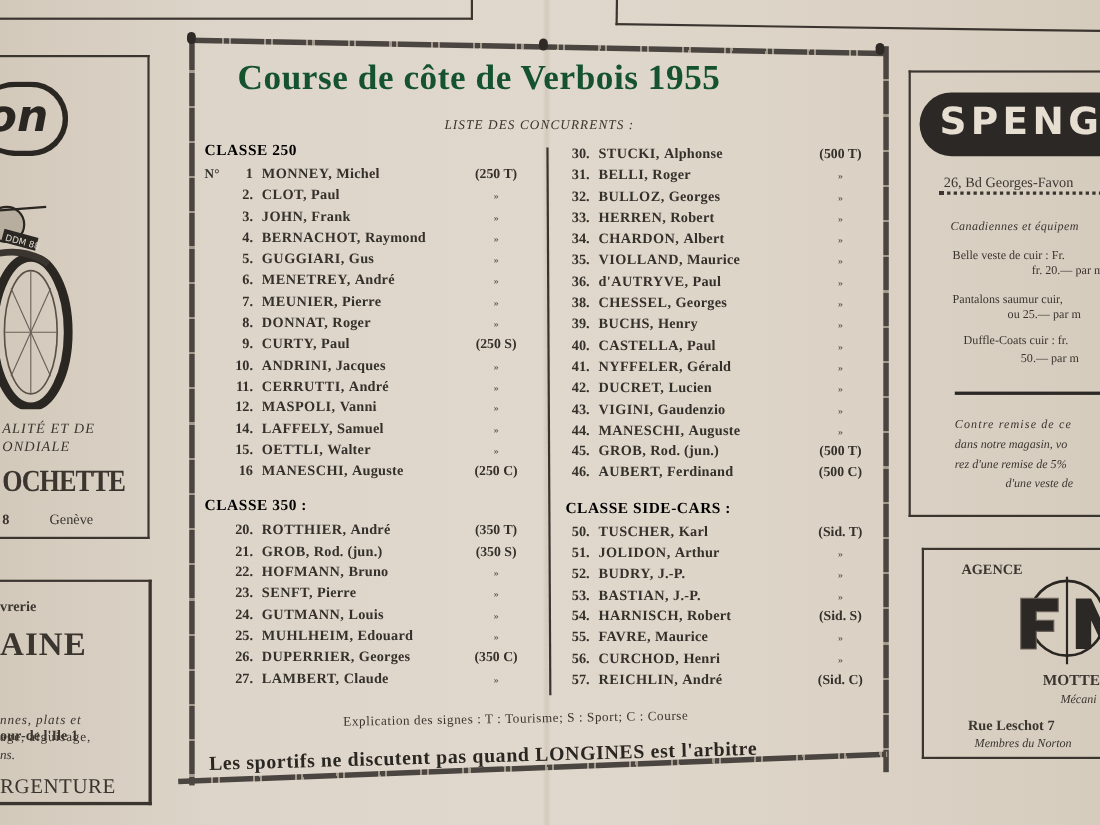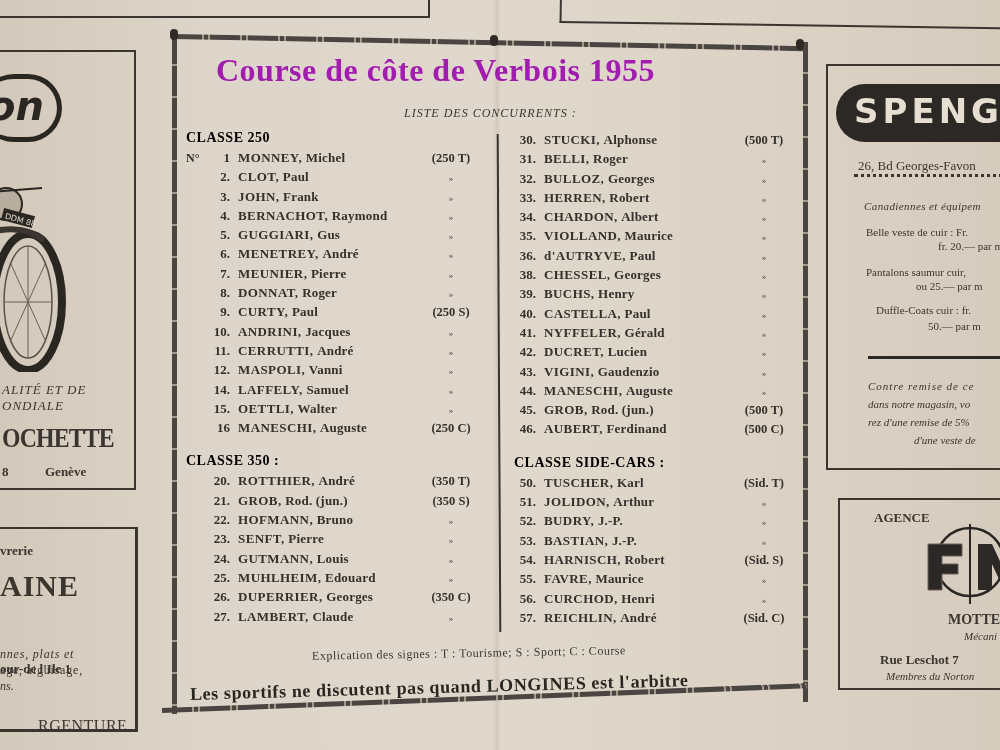--- a/index.html
+++ b/index.html
@@ -37,21 +37,21 @@
     background: repeating-linear-gradient(180deg, #4a4540 0 30px, #a49a8c 30px 32px);
   }
   .border-left { left:0; top:0; height:680px; }
   .border-right { right:-4px; top:8px; height:660px; }
   .knob { position:absolute; width:8px; height:11px; border-radius:4px; background:#2f2a25; }
 
   .title {
     position:absolute; left:44px; top:18px; width:560px;
     font-family: "Liberation Serif", "DejaVu Serif", serif;
     font-weight: bold; font-size: 32px; letter-spacing: 0.5px;
-    color:#a21caf; white-space:nowrap;
+    color:#14532d; white-space:nowrap;
   }
   .subtitle {
     position:absolute; left:232px; top:72px;
     font-style: italic; font-size: 12px; letter-spacing: 1px; color:#3b352f;
   }
   .col { position:absolute; }
   .col-left { left:14px; top:96px; width:300px; }
   .col-right { left:342px; top:98px; width:285px; }
   .class-head {
     font-weight:bold; font-size:14px; letter-spacing:0.5px; margin-bottom:4px; color:#000000;
@@ -118,31 +118,31 @@
     <circle cx="26" cy="42" r="16" fill="#b8ae9f" stroke="#2a2622" stroke-width="2"></circle>
     <line x1="10" y1="30" x2="62" y2="26" stroke="#2a2622" stroke-width="2"></line>
     <path d="M5 72 Q40 60 64 78" fill="none" stroke="#3b352f" stroke-width="6"></path>
     <rect x="22" y="50" width="32" height="12" fill="#2a2622" transform="rotate(15 38 56)"></rect>
     <text x="25" y="60" font-size="8" fill="#e0d8cc" font-family="DejaVu Sans, sans-serif" transform="rotate(15 38 56)">DDM 88</text>
   </svg>
   <div class="adtext" style="left:12px;top:330px;font-style:italic;font-size:13px;letter-spacing:1px;">ALITÉ ET DE</div>
   <div class="adtext" style="left:12px;top:346px;font-style:italic;font-size:13px;letter-spacing:1px;">ONDIALE</div>
   <div class="adtext" style="left:12px;top:370px;font-weight:bold;font-size:28px;letter-spacing:-1px;transform:scaleX(0.85);transform-origin:left;">OCHETTE</div>
   <div class="adtext" style="left:12px;top:412px;font-weight:bold;font-size:13px;">8</div>
-  <div class="adtext" style="left:55px;top:412px;font-weight:bold;font-size:13px;">Genève</div>
+  <div class="adtext" style="left:55px;top:412px;font-weight:normal;font-size:13px;">Genève</div>
 </div>
 
 <div class="ad ad-left-2">
   <div class="adtext" style="left:10px;top:14px;font-weight:bold;font-size:13px;">vrerie</div>
   <div class="adtext" style="left:10px;top:40px;font-weight:bold;font-size:30px;letter-spacing:1px;">AINE</div>
   <div class="adtext" style="left:10px;top:90px;font-weight:bold;font-size:13px;margin-top:42px;">our-de l'Ile 1</div>
   <div class="adtext" style="left:10px;top:118px;font-style:italic;font-size:12px;letter-spacing:0.8px;">nnes, plats et</div>
   <div class="adtext" style="left:10px;top:134px;font-size:12px;letter-spacing:0.8px;">age, aiguisage,</div>
   <div class="adtext" style="left:10px;top:150px;font-style:italic;font-size:12px;">ns.</div>
-  <div class="adtext" style="left:10px;top:188px;font-size:16px;letter-spacing:0.5px;margin-left:38px;">RGENTURE</div>
+  <div class="adtext" style="left:10px;top:176px;font-size:19px;letter-spacing:0.5px;">RGENTURE</div>
 </div>
 
 <div class="frame">
   <div class="border-top"></div>
   <div class="border-left"></div>
   <div class="border-right"></div>
   <div class="border-bottom"></div>
   <div class="knob" style="left:-2px;top:-5px;"></div>
   <div class="knob" style="left:318px;top:1px;"></div>
   <div class="knob" style="left:624px;top:5px;"></div>

